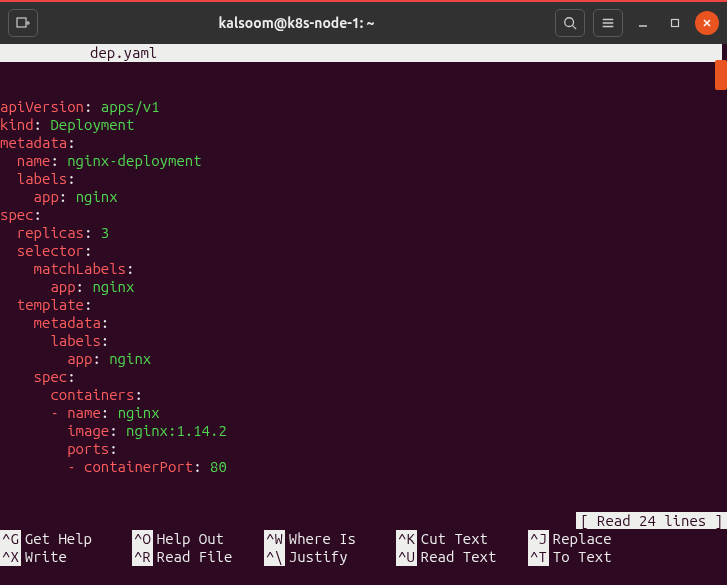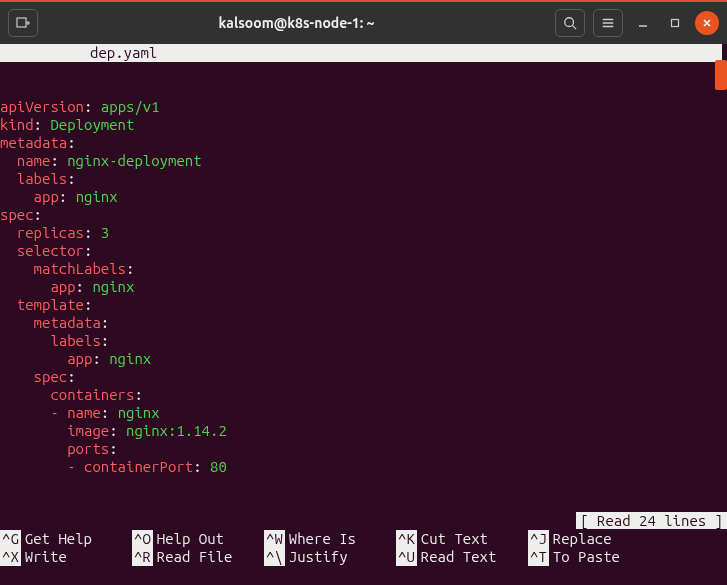--- a/index.html
+++ b/index.html
@@ -218,17 +218,17 @@
     <div class="shortcut">
       <span class="key">^\</span>
       <span class="label">Justify</span>
     </div>
     <div class="shortcut">
       <span class="key">^U</span>
       <span class="label">Read Text</span>
     </div>
     <div class="shortcut">
       <span class="key">^T</span>
-      <span class="label">To Paste</span>
+      <span class="label">To Text</span>
     </div>
   </div>
 
 <div class="scrollbar"></div>
 
 </body></html>

